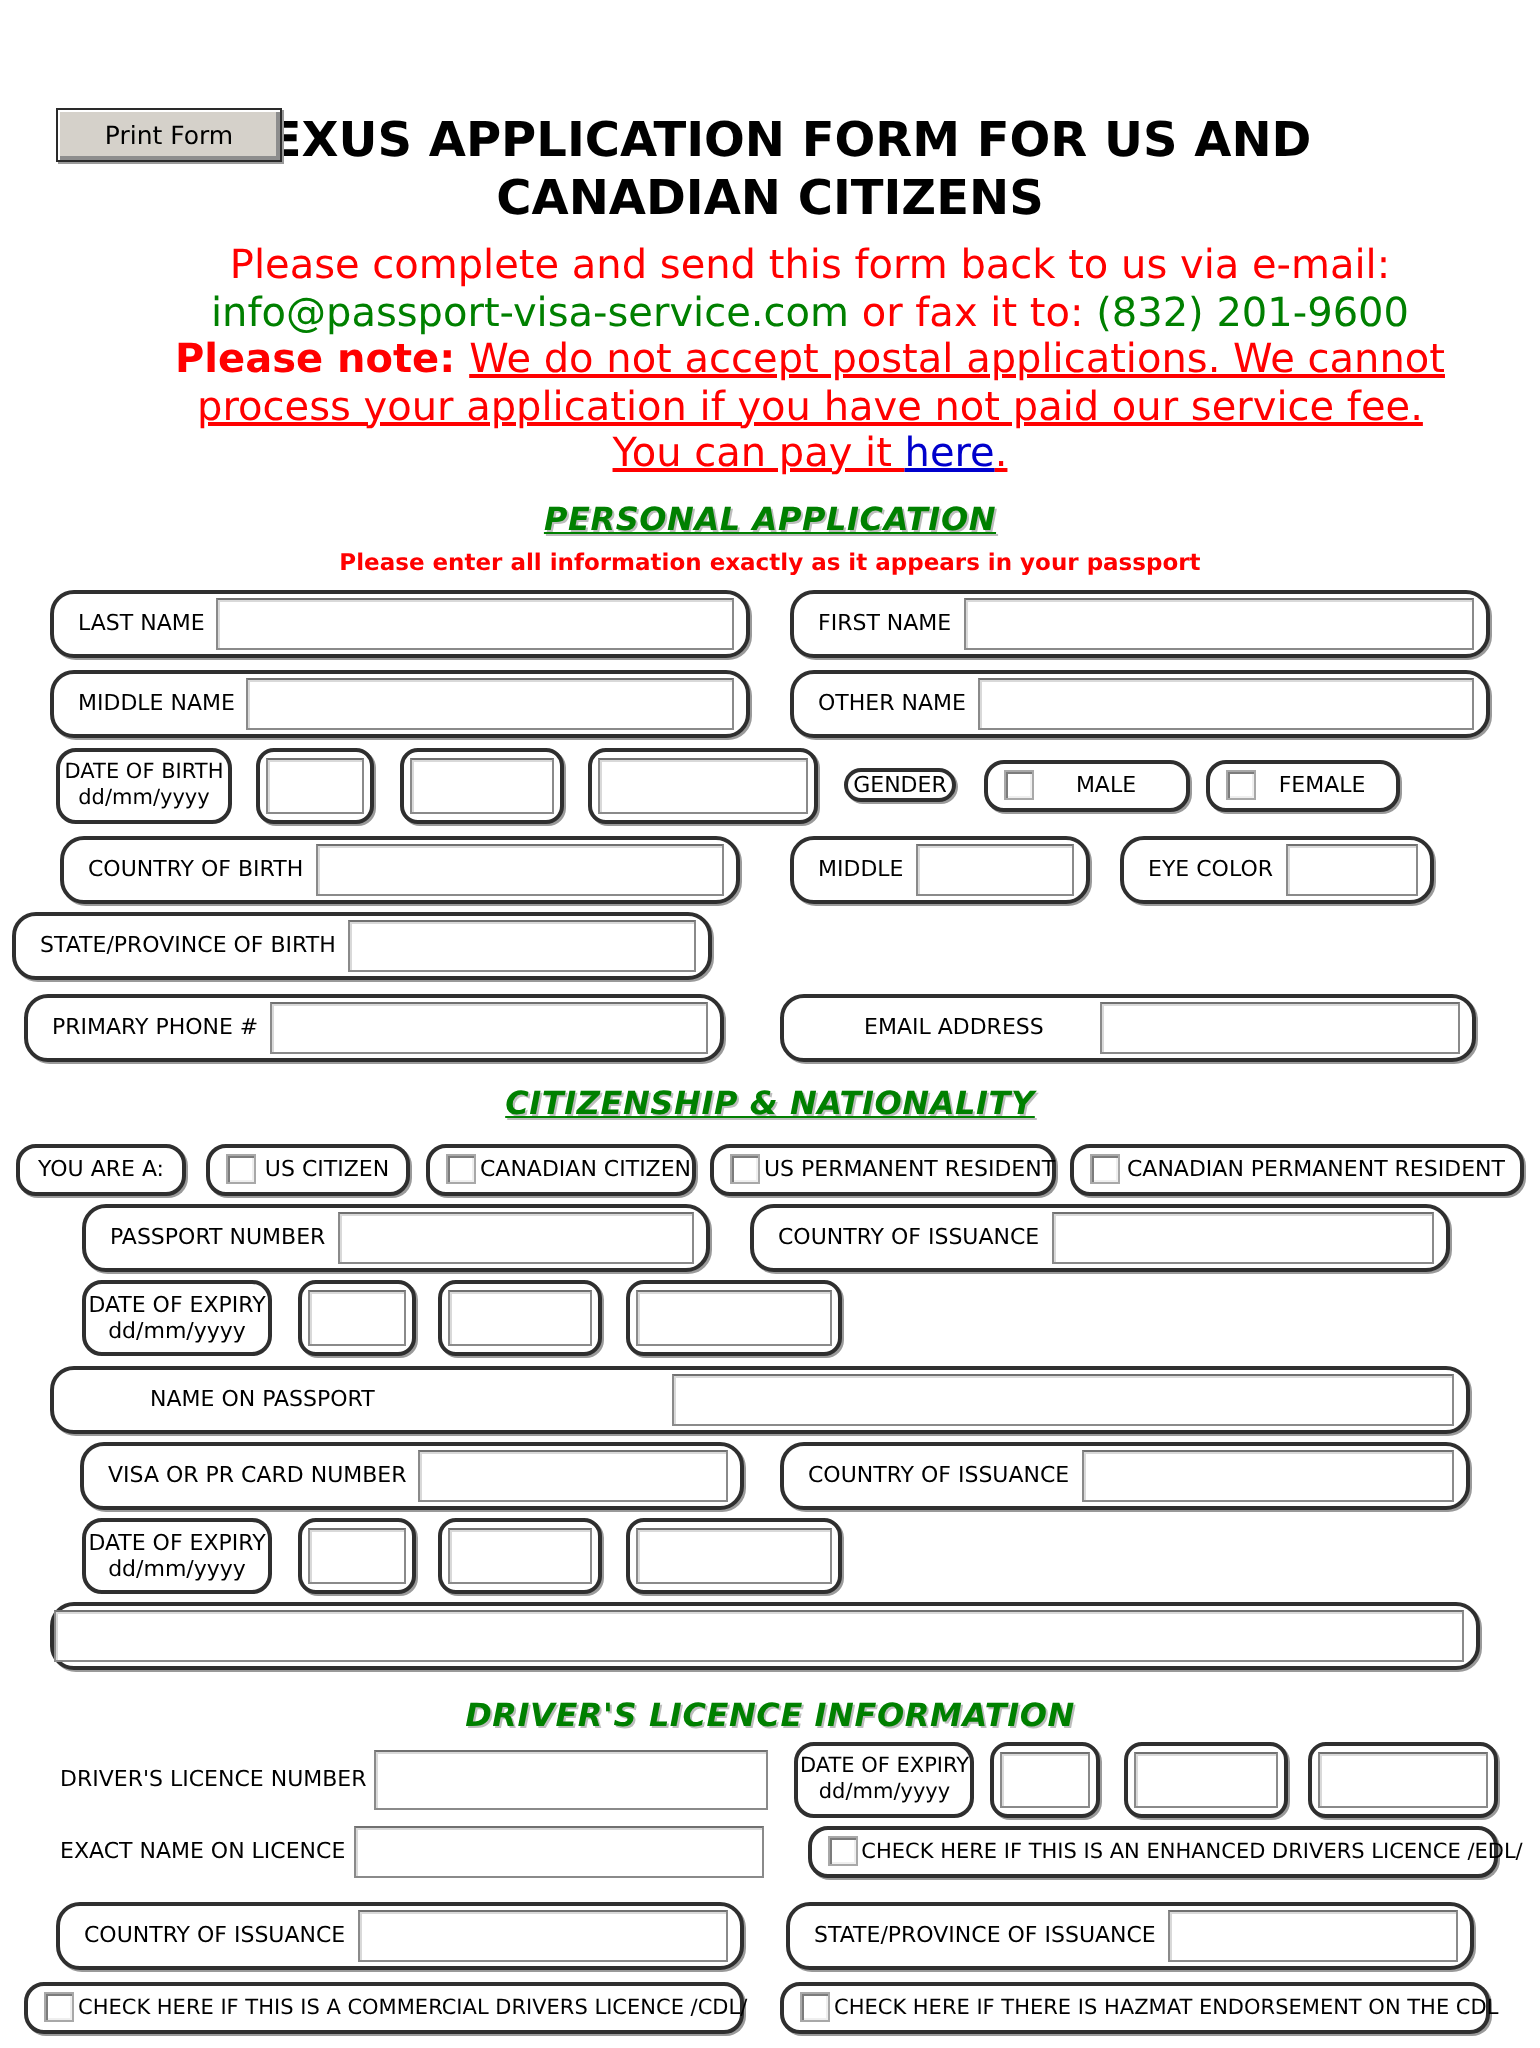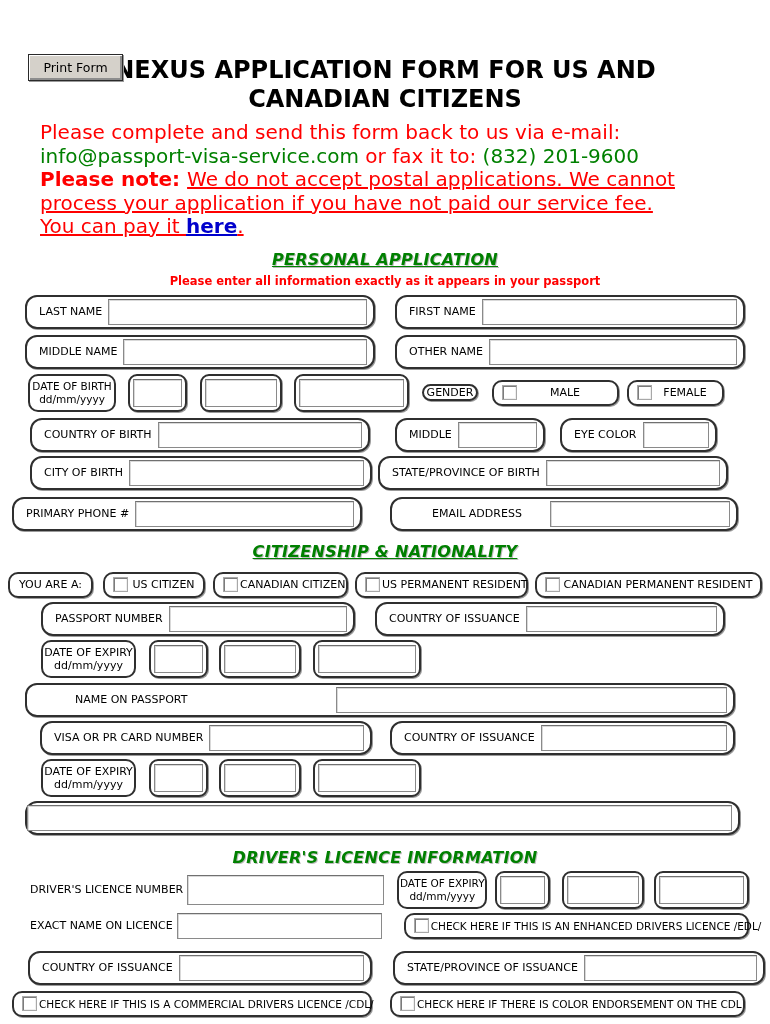--- a/index.html
+++ b/index.html
@@ -1,30 +1,30 @@
 <!DOCTYPE html>
 <html><head>
 <meta charset="utf-8">
 <style>
   html,body{margin:0;padding:0;background:#fff;}
   .page{width:770px;height:1024px;position:relative;background:#fff;overflow:hidden;
         font-family:"DejaVu Sans","Liberation Sans",sans-serif;color:#000;}
 
   
-  .print-btn{position:absolute;left:28px;top:54px;width:95px;height:27px;
+  .print-btn{position:absolute;left:28px;top:54px;width:113px;height:27px;
     background:#d5d1ca;border:1px solid #2a2a2a;
     box-shadow:inset 1px 1px 0 #ffffff,inset -2px -2px 0 #8d8d8d,1px 1px 0 #9a9a9a;
     font-family:inherit;font-size:12.5px;color:#000;cursor:pointer;}
   .title{padding-top:20px;text-align:center;color:#000000;font-weight:bold;
     font-size:24px;line-height:29px;margin-top:36px;}
-  .intro{margin-top:7px;text-align:left;font-size:20px;line-height:23.5px;color:#ff0000;padding-left:40px;}
+  .intro{margin-top:7px;text-align:center;font-size:20px;line-height:23.5px;color:#ff0000;padding-left:40px;}
   .green{color:#008000;}
   .u{text-decoration:underline;}
   .b{font-weight:bold;}
-  .pay-link{color:#0000cc;font-weight:bold;text-decoration:underline;cursor:pointer;}
+  .pay-link{color:#0000cc;font-weight:normal;text-decoration:underline;cursor:pointer;}
 
   
   .sec-head{text-align:center;color:#008000;font-weight:bold;font-style:italic;
     font-size:16px;text-shadow:1px 1px 0 #bdbdbd;letter-spacing:.3px;}
   .sec-head .ut{text-decoration:underline;}
   .red-note{margin-top:5px;text-align:center;color:#ff0000;font-weight:bold;font-size:11.5px;}
 
   
   .row{display:flex;align-items:center;}
   .fbox{box-sizing:border-box;height:34px;border:2px solid #2f2f2f;border-radius:12px;
@@ -57,24 +57,24 @@
   
   .mt4{margin-top:4px}.mt5{margin-top:5px}.mt6{margin-top:6px}.mt7{margin-top:7px}
   .mt8{margin-top:4px}.mt11{margin-top:11px}.mt12{margin-top:12px}.mt13{margin-top:13px}
   .ml4{margin-left:4px}.ml6{margin-left:6px}.ml7{margin-left:7px}.ml8{margin-left:8px}
   .ml10{margin-left:10px}.ml11{margin-left:11px}.ml12{margin-left:12px}.ml13{margin-left:13px}
   .ml14{margin-left:14px}.ml15{margin-left:15px}.ml18{margin-left:18px}.ml20{margin-left:20px}
   .ml21{margin-left:21px}.ml22{margin-left:22px}.ml25{margin-left:25px}.ml28{margin-left:28px}
   .ml30{margin-left:30px}.ml40{margin-left:40px}.ml41{margin-left:41px}
   .w55{width:55px}.w56{width:56px}.w59{width:59px}.w82{width:82px}.w85{width:85px;height:26px}
   .w88{width:88px}.w90{width:90px}.w95{width:95px}.w97{width:97px}.w102{width:102px}
-  .w103{width:127px}.w108{width:108px}.w115{width:115px}.w135{width:135px}.w150{width:150px}
+  .w103{width:103px}.w108{width:108px}.w115{width:115px}.w135{width:135px}.w150{width:150px}
   .w157{width:157px}.w173{width:173px}.w197{width:197px}.w205{width:205px}.w227{width:227px}
   .w314{width:314px}.w332{width:332px}.w340{width:340px}.w342{width:342px}.w344{width:344px}
-  .w345{width:345px}.w348{width:348px}.w350{width:350px}.w352{width:372px}.w355{width:355px}
+  .w345{width:345px}.w348{width:348px}.w350{width:350px}.w352{width:344px}.w355{width:355px}
   .w360{width:360px}.w710{width:710px}.w715{width:715px}
 </style>
 </head>
 <body>
 
 <div class="page">
 
   <button class="print-btn">Print Form</button>
 
   <div class="title">
@@ -149,24 +149,20 @@
       <span class="lbl">MIDDLE</span>
       <input class="inp" type="text" style="">
     </div>
     <div class="fbox w157 ml15">
       <span class="lbl">EYE COLOR</span>
       <input class="inp" type="text" style="">
     </div>
   </div>
 
   <div class="row mt4">
-    <div class="fbox w342 ml30">
-      <span class="lbl">CITY OF BIRTH</span>
-      <input class="inp" type="text" style="">
-    </div>
     <div class="fbox w350 ml6">
       <span class="lbl">STATE/PROVINCE OF BIRTH</span>
       <input class="inp" type="text" style="">
     </div>
   </div>
 
 
   <div class="row mt7">
     <div class="fbox w350 ml12">
       <span class="lbl">PRIMARY PHONE #</span>
@@ -307,17 +303,17 @@
     </div>
   </div>
 
   <div class="row mt6">
     <div class="optbox w360 ml12">
       <span class="checkbox"></span>
       <span class="cap" style="font-size:10.5px;">CHECK HERE IF THIS IS A COMMERCIAL DRIVERS LICENCE /CDL/</span>
     </div>
     <div class="optbox w355 ml18">
       <span class="checkbox"></span>
-      <span class="cap" style="font-size:10.5px;">CHECK HERE IF THERE IS COLOR ENDORSEMENT ON THE CDL</span>
+      <span class="cap" style="font-size:10.5px;">CHECK HERE IF THERE IS HAZMAT ENDORSEMENT ON THE CDL</span>
     </div>
   </div>
 
 </div>
 
 </body></html>

